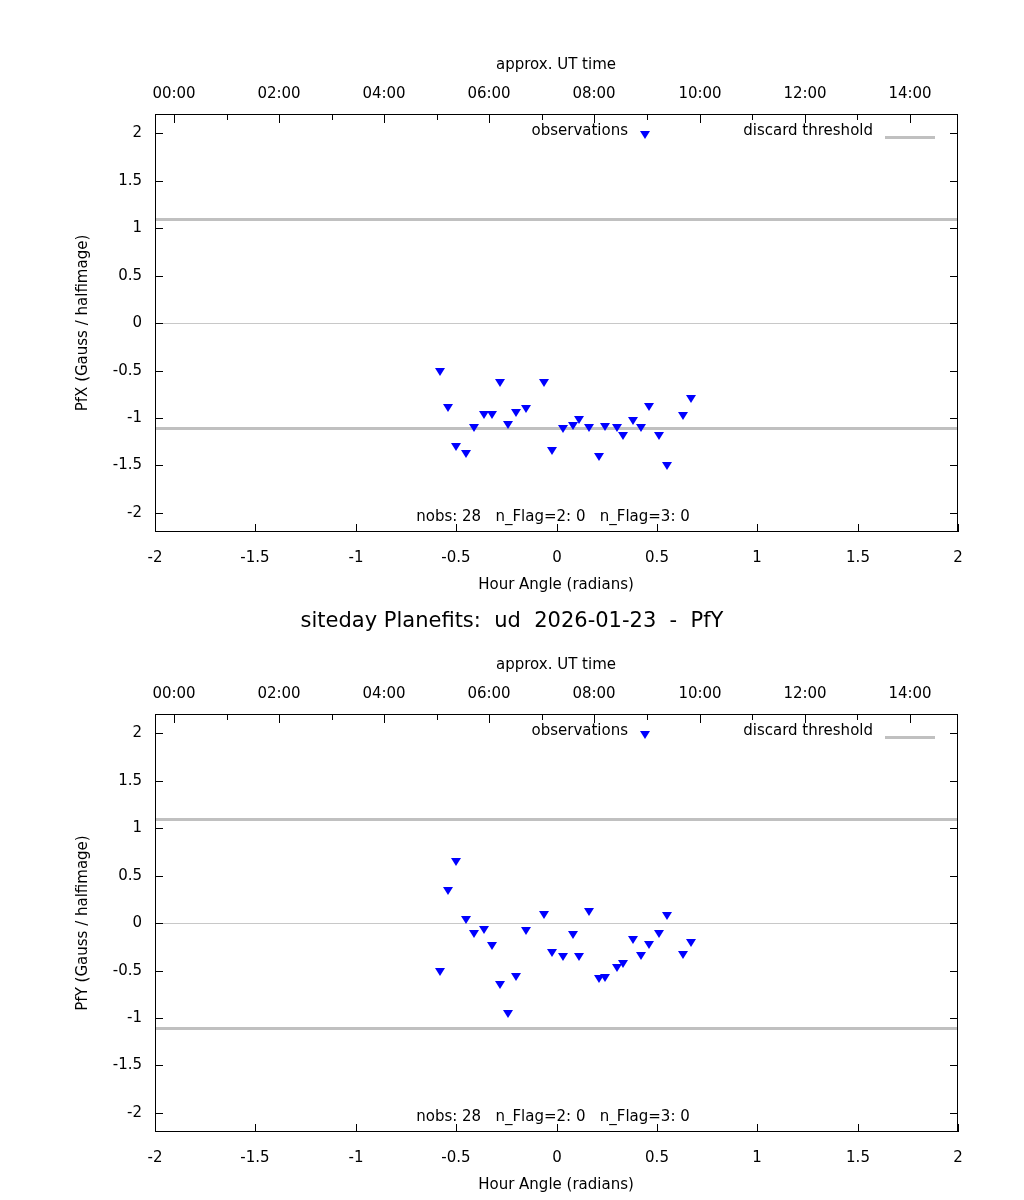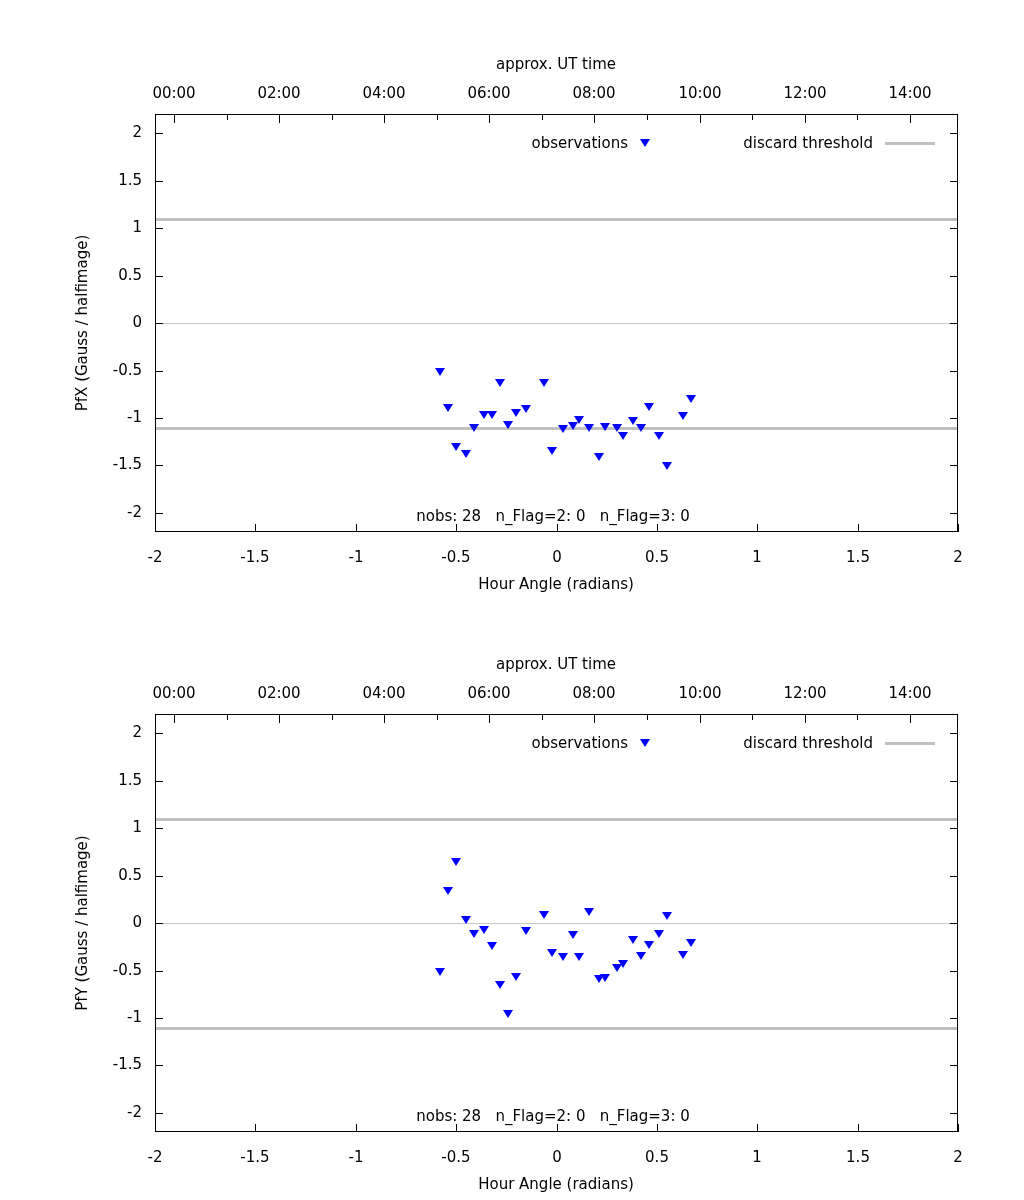--- a/index.html
+++ b/index.html
@@ -18,21 +18,21 @@
   .plot-border{position:absolute;left:155px;top:114px;width:803px;height:418px;
                border:1px solid #000;box-sizing:border-box;}
   .hline{position:absolute;}
   .tick{position:absolute;background:#000;}
   .ticklabel{position:absolute;font-size:15px;color:#000;white-space:nowrap;}
   .ylab{text-align:right;}
   .xlab{transform:translateX(-50%);}
   .pt{position:absolute;width:0;height:0;
       border-left:5px solid transparent;border-right:5px solid transparent;
       border-top:8px solid #0000ff;}
-  .legend-entry{position:absolute;display:flex;align-items:center;gap:12px;height:18px;top:134px;margin-left:44px;}
+  .legend-entry{position:absolute;display:flex;align-items:flex-end;gap:12px;height:18px;top:121px;margin-left:44px;}
   .legend-e1{right:374px;} .legend-e2{right:89px;}
   .legend-entry .pt{position:static;}
   .legend-text{font-size:15px;white-space:nowrap;}
   .legend-line{width:50px;height:3px;background:#c0c0c0;}
 </style>
 </head>
 <body>
 
 <div class="page">
 
@@ -145,20 +145,21 @@
       <div class="pt" style="left: 627.785px; top: 416.85px; border-top-color: rgb(0, 0, 255);"></div>
       <div class="pt" style="left: 635.815px; top: 424.45px; border-top-color: rgb(0, 0, 255);"></div>
       <div class="pt" style="left: 643.845px; top: 402.6px; border-top-color: rgb(0, 0, 255);"></div>
       <div class="pt" style="left: 653.882px; top: 432.05px; border-top-color: rgb(0, 0, 255);"></div>
       <div class="pt" style="left: 661.912px; top: 462.45px; border-top-color: rgb(0, 0, 255);"></div>
       <div class="pt" style="left: 677.972px; top: 412.1px; border-top-color: rgb(0, 0, 255);"></div>
       <div class="pt" style="left: 686.002px; top: 395px; border-top-color: rgb(0, 0, 255);"></div>
     </div>
 
   <div class="chart" id="chart1">
+    <div class="title">siteday Planefits: &nbsp;ud &nbsp;2026-01-23 &nbsp;- &nbsp;PfY</div>
     <div class="x2label">approx. UT time</div>
     <div class="ylabel">PfY (Gauss / halfimage)</div>
     <div class="plot-border"></div>
     <div class="legend-entry legend-e1">
       <span class="legend-text">observations</span>
       <span class="pt legend-marker" style="border-top-color: rgb(0, 0, 255);"></span>
     </div>
     <div class="legend-entry legend-e2">
       <span class="legend-text">discard threshold</span>
       <span class="legend-line" style="background: rgb(192, 192, 192);"></span>

